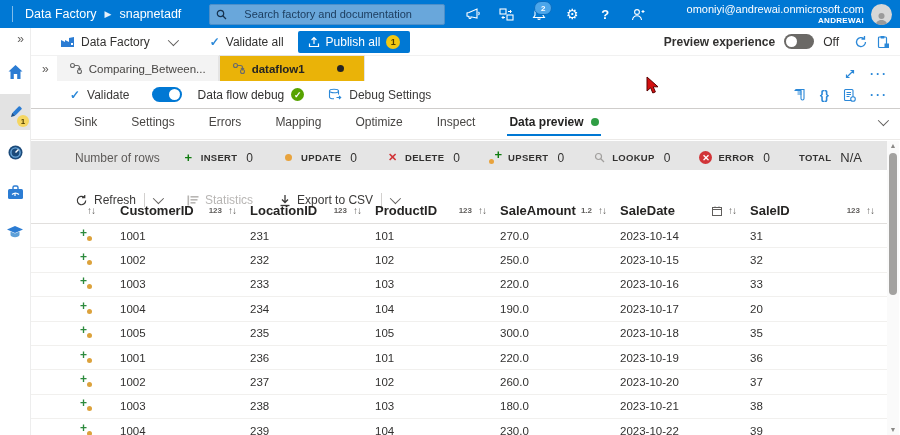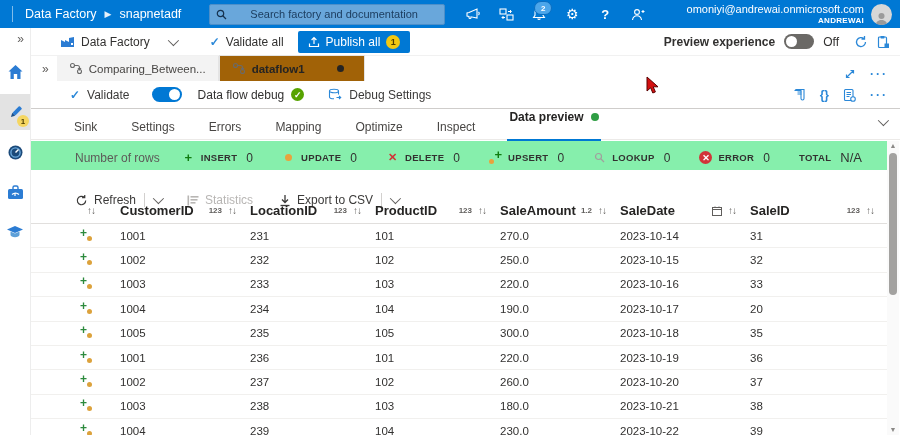--- a/index.html
+++ b/index.html
@@ -7,21 +7,21 @@
        font-family:"Liberation Sans",sans-serif;color:#323130;font-size:12px;
        -webkit-font-smoothing:antialiased}
   
   .topbar{position:absolute;top:0;left:0;width:900px;height:28px;background:#0078d4;color:#fff;
           display:flex;align-items:center;z-index:5}
   .brand{font-weight:bold;font-size:13px;margin-left:14px;letter-spacing:.2px}
   .tb-div{width:1px;height:16px;background:rgba(255,255,255,.5);margin:0 12px}
   .crumb{display:flex;align-items:center;gap:8px;font-size:12.5px}
   .crumb .sep{font-size:9px;opacity:.9}
   .searchbox{display:flex;align-items:center;margin-left:28px;width:222px;height:19px;
-             background:#69a7db;border:1px solid #4d8fc9;border-radius:2px;padding:0 6px;gap:21px}
+             background:#69a7db;border:1px solid #4d8fc9;border-radius:2px;padding:0 6px;gap:15px}
   .searchbox input{background:transparent;border:0;outline:0;width:100%;font-size:11px;
                    color:#16324f;font-family:"Liberation Sans",sans-serif}
   .searchbox input::placeholder{color:#1d3e60;opacity:1}
   .tb-icons{display:flex;align-items:center;gap:9px;margin-left:16px}
   .tb-ic{width:24px;height:22px;display:flex;align-items:center;justify-content:center;
          position:relative;cursor:pointer;font-size:14px}
   .bell-badge{position:absolute;top:-2px;right:-1px;min-width:12px;height:12px;border-radius:7px;
               background:#4ca6ea;border:1px solid #0b6ec0;color:#fff;font-size:8px;font-weight:bold;
               display:flex;align-items:center;justify-content:center;padding:0 2px}
   .account{margin-left:auto;text-align:right;line-height:1.15;margin-right:7px}
@@ -54,43 +54,43 @@
   .toggle.off{background:#6b6966}
   .toggle.off .knob{left:2px}
   .toggle.on{background:#0078d4}
   .toggle.on .knob{right:2px}
   .knob{position:absolute;top:2px;width:11px;height:11px;border-radius:50%;background:#fff}
   
   .tabstrip{position:absolute;top:55px;left:30px;width:870px;height:26px;display:flex;align-items:flex-end}
   .ts-collapse{color:#605e5c;margin:0 8px 5px 12px;font-size:12px;cursor:pointer}
   .etab{height:25px;display:flex;align-items:center;gap:6px;padding:0 12px;border-right:1px solid #e4e4e4;
         background:#f3f3f3;cursor:pointer;font-size:11.5px;color:#484644;min-width:120px}
-  .etab.active{background:#a16207;border-top:1px solid #e4e4e4;border-left:1px solid #e4e4e4;
+  .etab.active{background:#eab308;border-top:1px solid #e4e4e4;border-left:1px solid #e4e4e4;
                color:#252423;font-weight:bold}
   .dirty-dot{width:7px;height:7px;border-radius:50%;background:#252423;margin-left:26px}
   .ts-right{margin-left:auto;display:flex;align-items:center;gap:14px;margin-right:12px;color:#2b88d8}
   .dots{color:#2b88d8;font-weight:bold;letter-spacing:2px;font-size:12px;cursor:pointer}
   
   .flowbar{position:absolute;top:81px;left:30px;width:870px;height:27px;background:#fff;
            border-bottom:1px solid #cfcdcb;display:flex;align-items:center}
   .fb-item{display:flex;align-items:center;gap:7px;cursor:pointer;color:#3b3a39}
   .okdot{width:13px;height:13px;border-radius:50%;background:#57a300;color:#fff;font-size:9px;
          display:flex;align-items:center;justify-content:center;font-weight:bold}
   .fb-right{margin-left:auto;display:flex;align-items:center;gap:14px;margin-right:12px;color:#2b88d8}
   .braces{font-weight:bold;font-size:12px;color:#2b88d8;cursor:pointer}
   
   .paneltabs{position:absolute;top:112px;left:30px;width:870px;height:28px;display:flex;align-items:center;
              border-bottom:1px solid #eceae8;padding-left:42px;box-sizing:border-box}
   .ptab{padding:0 2px 7px 2px;margin-right:30px;color:#484644;cursor:pointer;position:relative;
         display:flex;align-items:center;gap:7px;font-size:12px}
-  .ptab.active{color:#252423;font-weight:bold;border-bottom:2px solid #0078d4;padding-bottom:15px}
+  .ptab.active{color:#252423;font-weight:bold;border-bottom:2px solid #0078d4;padding-bottom:5px}
   .pdot{width:8px;height:8px;border-radius:50%;background:#2f9e44}
   .pt-chev{margin-left:auto;margin-bottom:8px;margin-right:14px}
   
-  .stats{position:absolute;top:141px;left:30px;width:858px;height:29px;background:#86efac;
+  .stats{position:absolute;top:141px;left:30px;width:858px;height:29px;background:#e5e5e5;
          display:flex;align-items:center;padding:4px 26px 0 45px;box-sizing:border-box}
   .stats-label{color:#5d5a58;margin-right:22px;white-space:nowrap}
   .stats-items{display:flex;flex:1;justify-content:space-between;align-items:center}
   .stat{display:flex;align-items:center;gap:6px}
   .stat .nm{font-size:9.5px;font-weight:bold;letter-spacing:.3px;color:#323130}
   .stat .vl{font-size:12px;color:#323130;margin-left:3px}
   .si{display:inline-flex;align-items:center;justify-content:center;width:13px;height:13px}
   .si .plus{color:#107c10;font-weight:bold;font-size:13px;line-height:1}
   .si .odot{width:7px;height:7px;background:#e8a33d;border-radius:50%;display:inline-block}
   .si .xmark{color:#d13438;font-weight:bold;font-size:11px}

